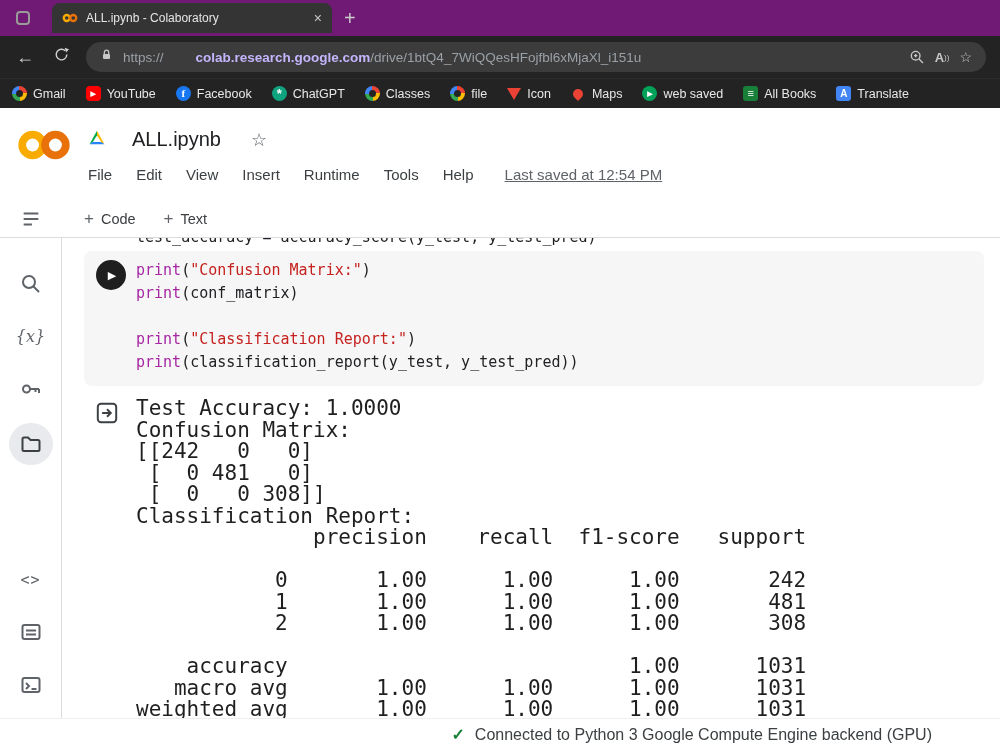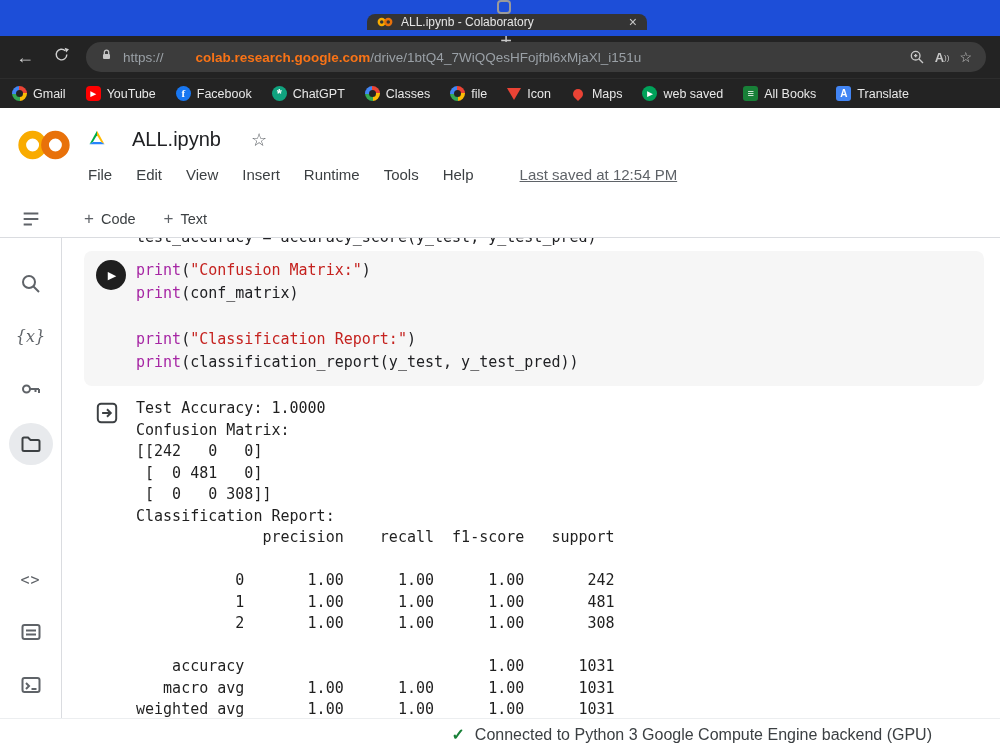--- a/index.html
+++ b/index.html
@@ -1,35 +1,35 @@
 <!DOCTYPE html>
 <html><head>
 <meta charset="utf-8">
 <style>
   * { box-sizing: border-box; margin: 0; padding: 0; }
   html,body { width:1000px; height:750px; overflow:hidden; }
   body { font-family:"Liberation Sans", sans-serif; background:#191919; position:relative; }
 
   
-  .tabbar { height:36px; background:#1d4ed8; display:flex; align-items:center;flex-direction:column; }
+  .tabbar { height:36px; background:#701a75; display:flex; align-items:center; }
   .corner-btn { width:30px; display:flex; justify-content:center; margin-left:8px; }
   .corner-sq { width:14px; height:14px; border:2px solid #9a9a9a; border-radius:4px; }
   .tab { margin-left:14px; width:280px; height:30px; background:#343434; border-radius:8px 8px 0 0;
          display:flex; align-items:center; padding:0 10px; gap:8px; }
   .tab-title { flex:1; font-size:12px; color:#e6e6e6; white-space:nowrap; overflow:hidden; }
   .tab-close { color:#c9c9c9; font-size:14px; cursor:default; }
   .newtab { color:#c9c9c9; font-size:20px; margin-left:12px; }
 
   .addrbar { height:42px; background:#232323; display:flex; align-items:center; padding:0 14px; gap:14px; }
   .nav-ic { color:#d0d0d0; font-size:18px; width:22px; text-align:center; }
   .urlpill { flex:1; height:30px; background:#3c3c3c; border-radius:15px; display:flex; align-items:center;
              padding:0 14px; gap:10px; }
   .url { flex:1; font-size:13.5px; white-space:nowrap; overflow:hidden; }
   .url-dim { color:#9aa0a6; }
-  .url-host { color:#f97316; font-weight:bold;padding-left:32px; }
+  .url-host { color:#c4b5fd; font-weight:bold;padding-left:32px; }
   .pill-ic { color:#c7c7c7; font-size:14px; display:flex; align-items:center; }
   .readaloud { font-size:13px; font-weight:bold; }
   .readaloud .waves { font-size:8px; font-weight:normal; vertical-align:super; }
 
   .bookmarks { height:30px; background:#232323; display:flex; align-items:center; padding:0 12px; gap:20px;
                border-top:1px solid #2d2d2d; }
   .bookmark { display:flex; align-items:center; gap:6px; font-size:12.5px; color:#e8e8e8; white-space:nowrap; }
   .bm-icon { width:15px; height:15px; border-radius:3px; display:inline-flex; align-items:center;
              justify-content:center; color:#fff; font-size:9px; font-weight:bold; line-height:1; }
   .icon-google { border-radius:50%; position:relative;
@@ -50,21 +50,21 @@
   
   .colab { position:absolute; top:108px; left:0; right:0; bottom:0; background:#fff; color:#202124; }
   .page-header { position:absolute; top:0; left:0; right:0; height:92px; }
   .logo { position:absolute; left:16px; top:20px; }
   .title-row { position:absolute; left:88px; top:20px; display:flex; align-items:center; gap:26px; }
   .nb-title { font-size:20px; color:#202124; }
   .title-star { font-size:18px; color:#5f6368; margin-left:4px; }
   .menu-row { position:absolute; left:88px; top:58px; display:flex; align-items:center; gap:24px;
               font-size:15px; color:#3c4043; }
   .menu-item { cursor:default; }
-  .last-saved { color:#5f6368; text-decoration:underline; margin-left:22px; }
+  .last-saved { color:#5f6368; text-decoration:underline; margin-left:7px; }
 
   .cellbar { position:absolute; top:92px; left:0; right:0; height:38px; border-bottom:1px solid #dadce0;
              display:flex; align-items:center; padding-left:84px; gap:28px; }
   .toc-in-bar { position:absolute; left:17px; top:5px; }
   .add-btn { display:flex; align-items:center; gap:7px; font-size:14.5px; color:#3c4043; }
   .add-btn .plus { color:#5f6368; font-size:17px; }
 
   .main { position:absolute; top:130px; left:0; right:0; bottom:32px; display:flex; }
   .sidebar { width:62px; border-right:1px solid #dadce0; display:flex; flex-direction:column;
              align-items:center; padding-top:27px; flex-shrink:0; }
@@ -84,21 +84,21 @@
   .str { color:#C5221F; }
 
   .cell { margin-top:2px; background:#f6f6f6; border-radius:8px; position:relative;
           padding:8px 10px 12px 52px; min-height:135px; }
   .runbtn { position:absolute; left:12px; top:9px; width:30px; height:30px; border-radius:50%;
             background:#1f1f1f; color:#fff; display:flex; align-items:center; justify-content:center; }
   .runbtn .play { font-size:11px; margin-left:2px; }
 
   .outblock { margin-top:12px; position:relative; padding-left:52px; }
   .out-ic { position:absolute; left:10px; top:2px; }
-  pre.out { font-family:"DejaVu Sans Mono","Liberation Mono", monospace; font-size:15px;
+  pre.out { font-family:"DejaVu Sans Mono","Liberation Mono", monospace; font-size:21px;
             line-height:21.5px; color:#1f1f1f; white-space:pre; }
 
   .footer { position:absolute; left:0; right:0; bottom:0; height:32px; background:#fff;
             border-top:1px solid #eceef0; display:flex; align-items:center; justify-content:flex-end;
             padding-right:68px; gap:10px; }
   .check { color:#188038; font-size:16px; font-weight:bold; }
   .status { font-size:16px; color:#3c4043; }
 </style>
 </head>
 <body>

